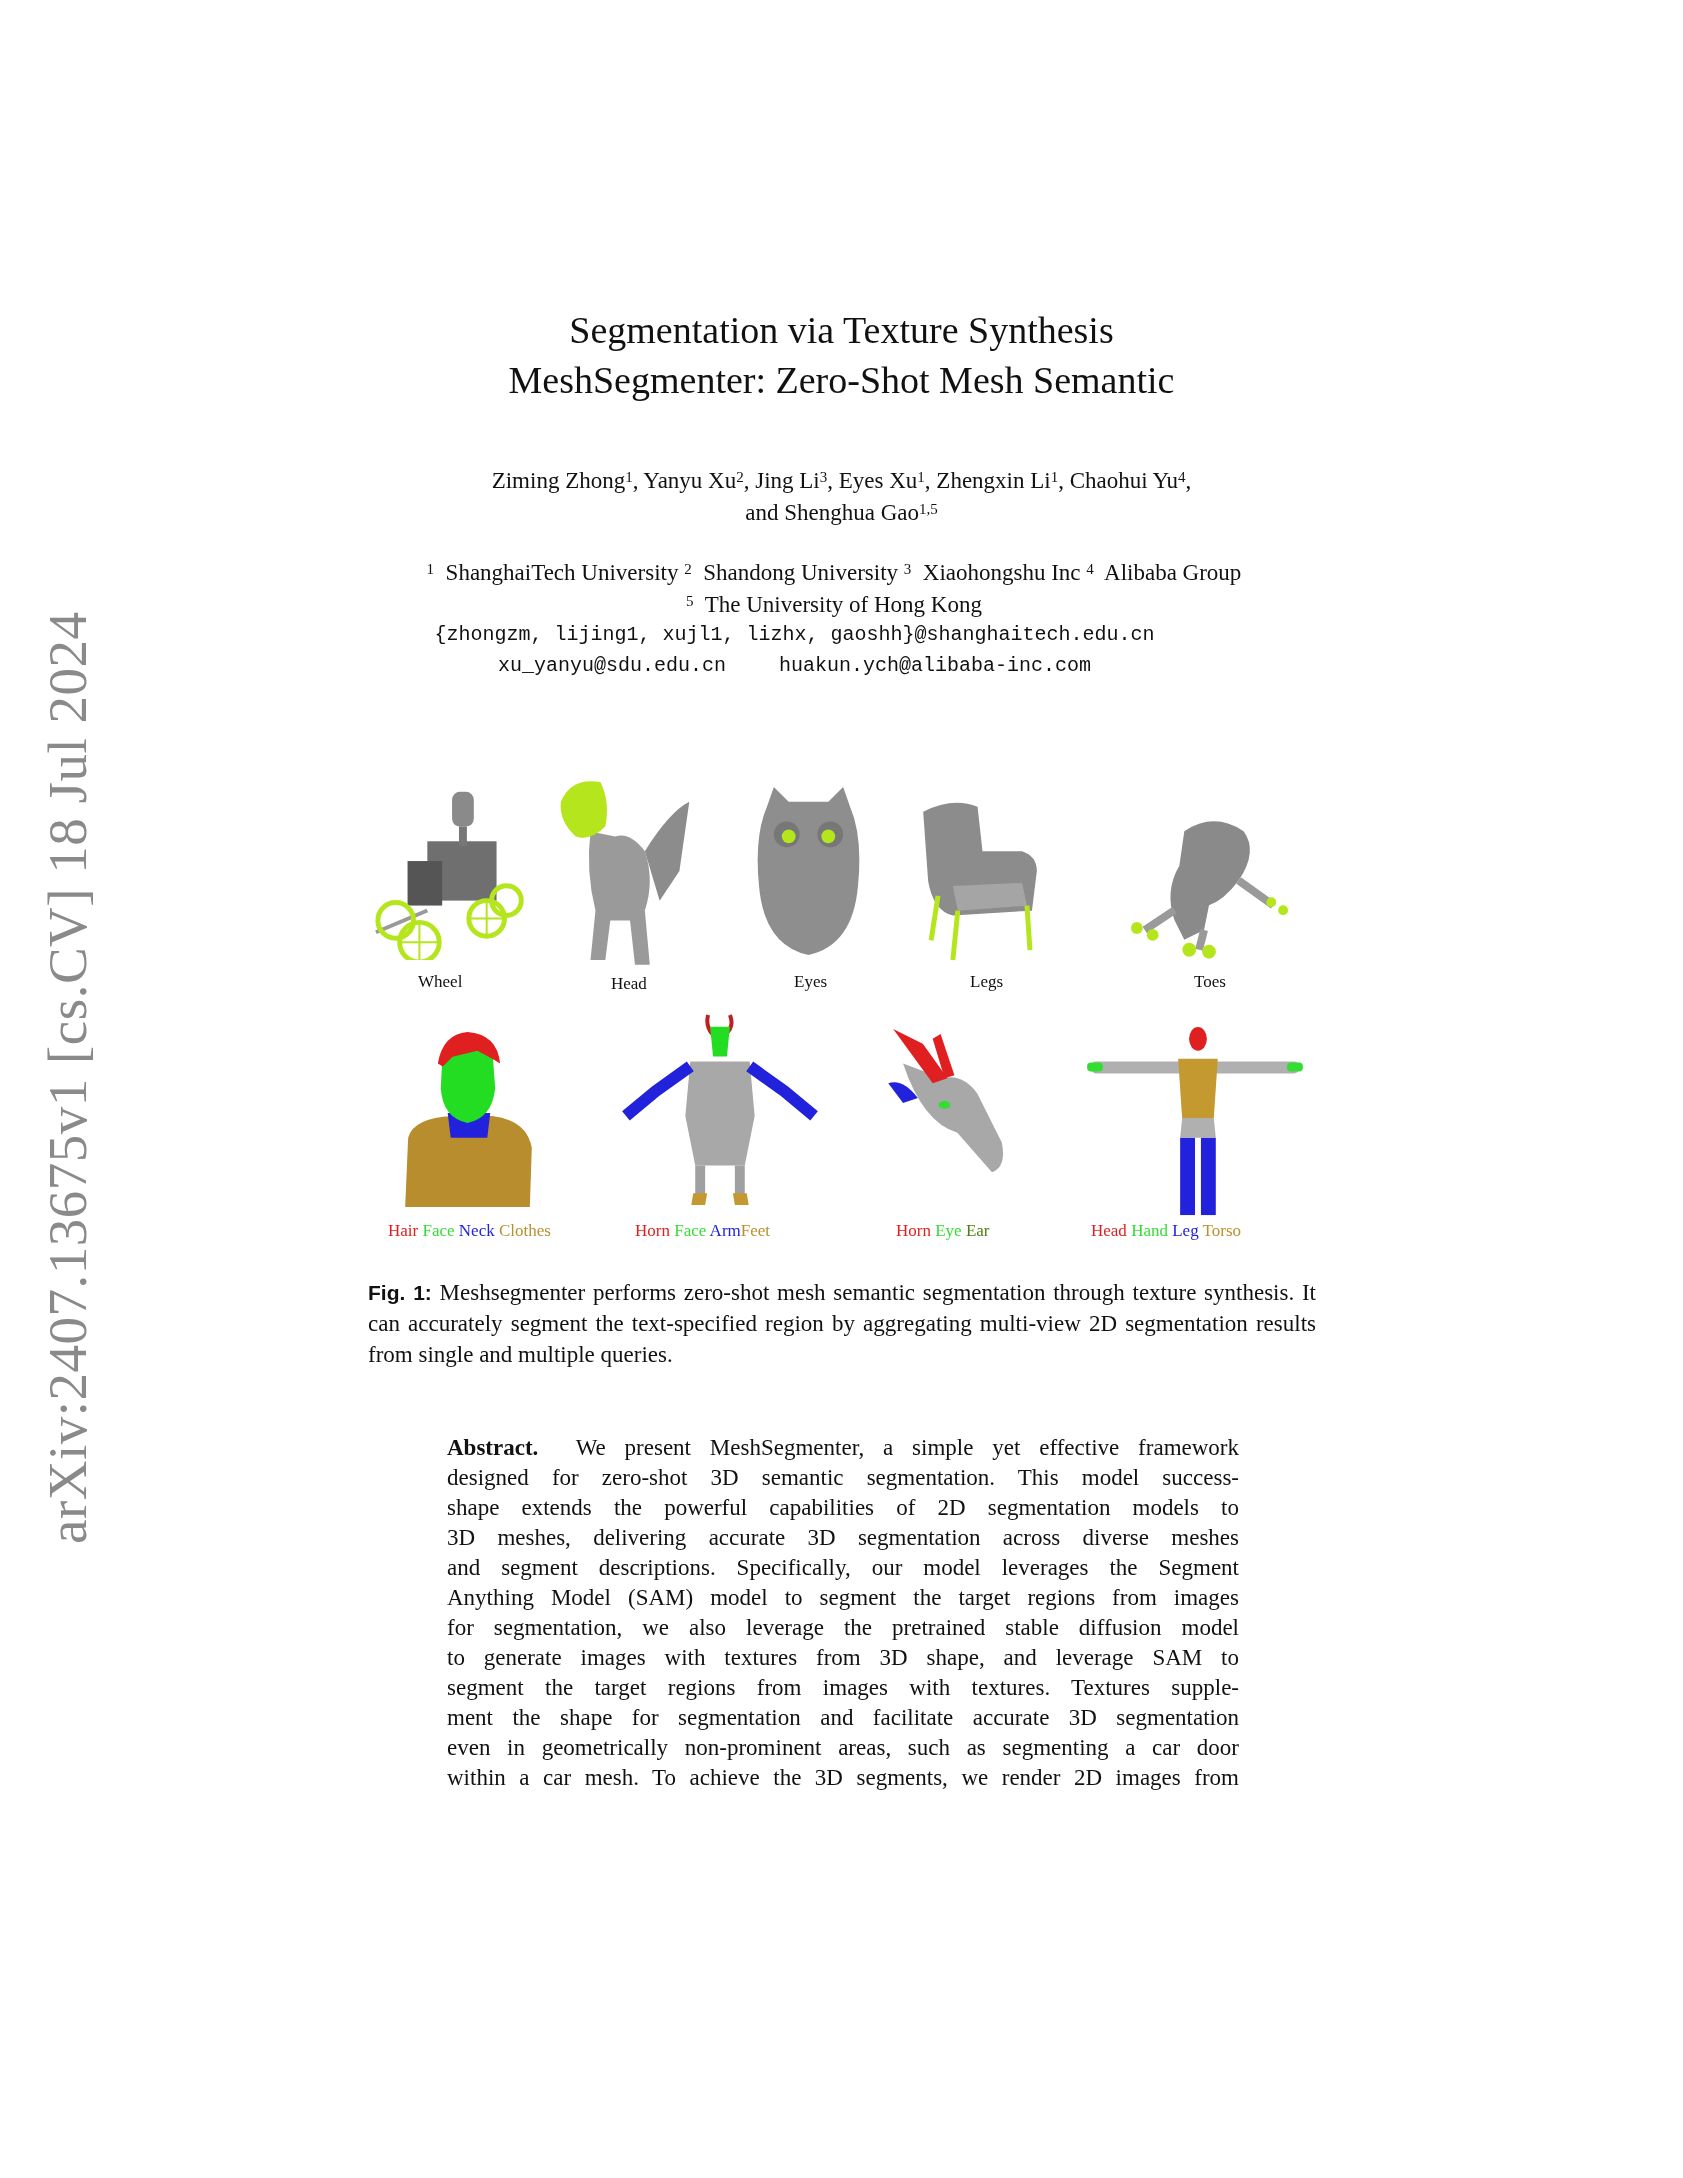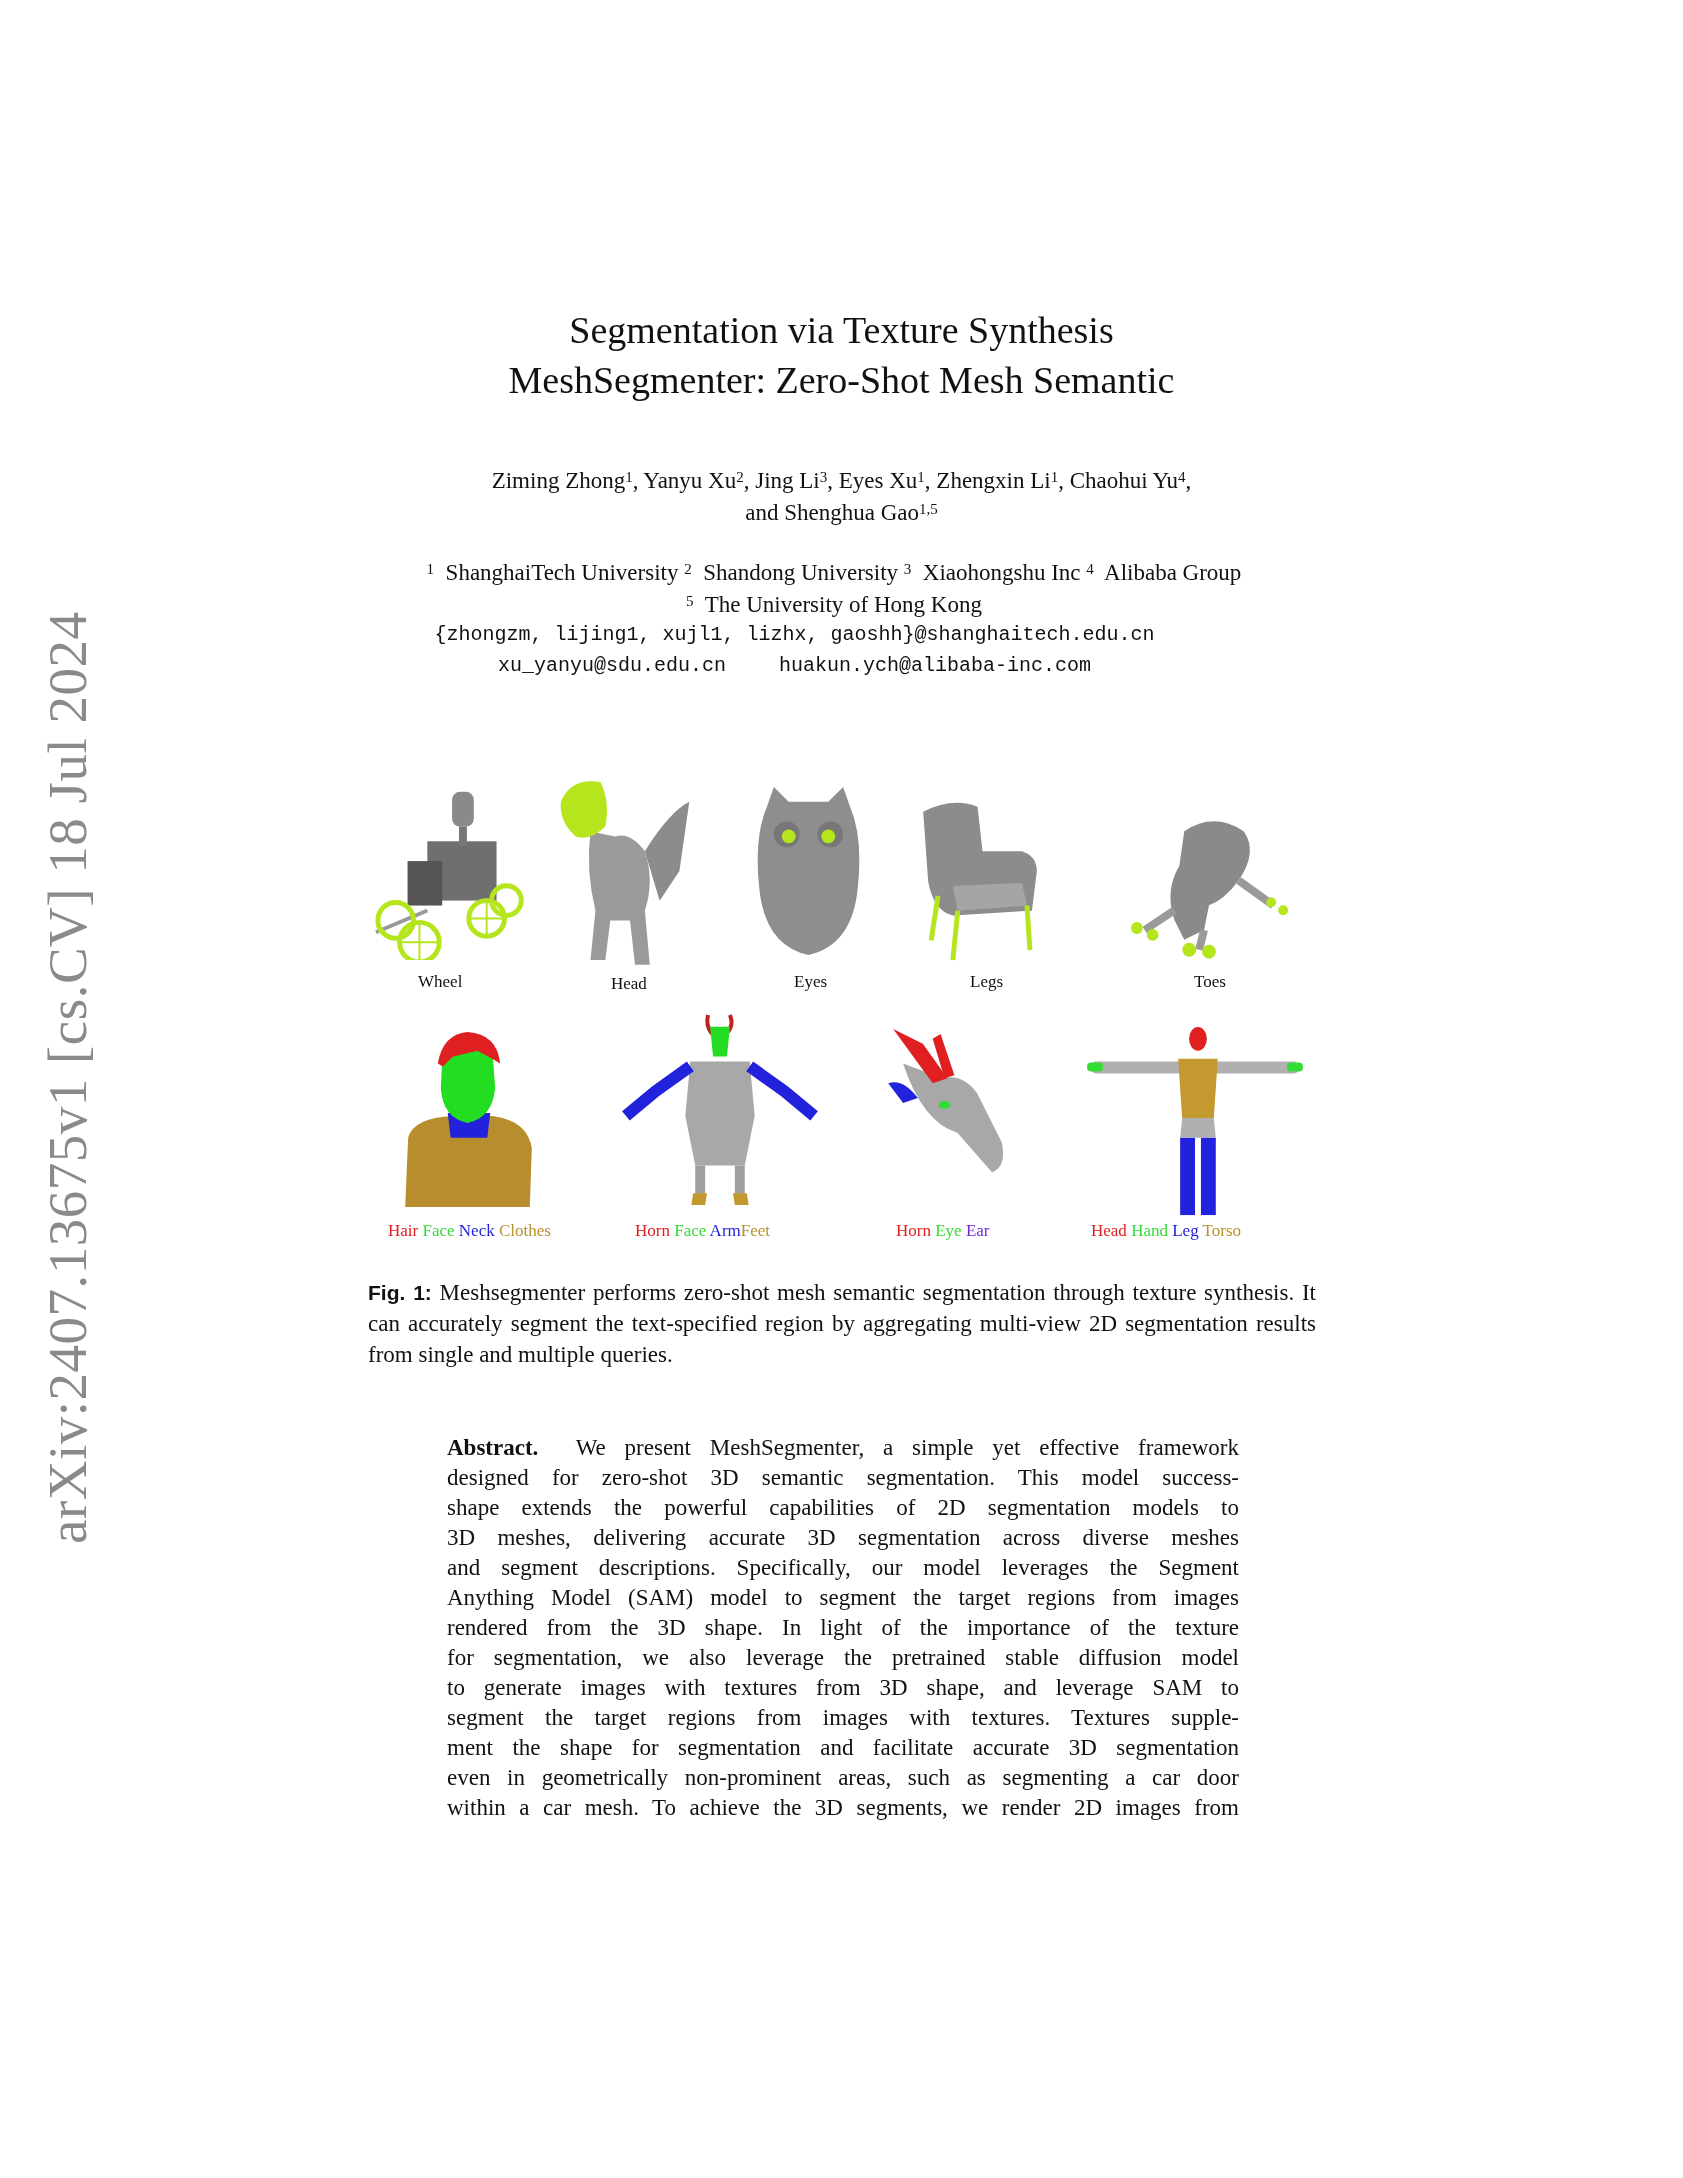--- a/index.html
+++ b/index.html
@@ -173,21 +173,21 @@
       <path d="M20 40 Q40 100 75 110 L110 150 Q125 145 120 120 L95 70 Q80 50 60 55 Z" fill="#a8a8a8"></path>
       <path d="M10 5 L50 60 L65 55 L40 20 Z" fill="#e02020"></path>
       <path d="M50 15 L62 55 L72 52 L58 10 Z" fill="#e02020"></path>
       <path d="M5 60 Q20 55 35 75 L20 80 Z" fill="#2222dd"></path>
       <ellipse cx="62" cy="82" rx="6" ry="4" fill="#33dd33"></ellipse>
     </svg>
   </div>
   <div class="label" style="left:528px;top:469px;">
     <span style="color:#e02020">Horn</span>
     <span style="color:#33dd33">Eye</span>
-    <span style="color:#6d28d9">Ear</span>
+    <span style="color:#4d7c0f">Ear</span>
   </div>
 
   <div class="cell" style="left:713px;top:272px;width:228px;height:198px;">
     <svg width="228" height="198" viewBox="0 0 230 200">
       <ellipse cx="118" cy="15" rx="9" ry="12" fill="#e02020"></ellipse>
       <rect x="10" y="38" width="210" height="12" rx="5" fill="#b0b0b0"></rect>
       <rect x="6" y="39" width="16" height="9" rx="4" fill="#33dd33"></rect>
         <rect x="208" y="39" width="16" height="9" rx="4" fill="#33dd33"></rect>
       <path d="M98 35 L138 35 L134 95 L102 95 Z" fill="#c49a30"></path>
       <path d="M102 95 L134 95 L136 115 L100 115 Z" fill="#b0b0b0"></path>
@@ -208,21 +208,20 @@
   <span>Meshsegmenter performs zero-shot mesh semantic segmentation through texture synthesis. It can accurately segment the text-specified region by aggregating multi-view 2D segmentation results from single and multiple queries.</span>
 </div>
 
 <div class="abstract">
   <span class="line"><b>Abstract.</b>&nbsp; <span>We present MeshSegmenter, a simple yet effective framework</span></span>
   <span class="line">designed for zero-shot 3D semantic segmentation. This model success-</span>
   <span class="line">shape extends the powerful capabilities of 2D segmentation models to</span>
   <span class="line">3D meshes, delivering accurate 3D segmentation across diverse meshes</span>
   <span class="line">and segment descriptions. Specifically, our model leverages the Segment</span>
   <span class="line">Anything Model (SAM) model to segment the target regions from images</span>
-  <span class="line">rendered from the 3D shape. In light of the importance of the texture</span>
   <span class="line">for segmentation, we also leverage the pretrained stable diffusion model</span>
   <span class="line">to generate images with textures from 3D shape, and leverage SAM to</span>
   <span class="line">segment the target regions from images with textures. Textures supple-</span>
   <span class="line">ment the shape for segmentation and facilitate accurate 3D segmentation</span>
   <span class="line">even in geometrically non-prominent areas, such as segmenting a car door</span>
   <span class="line">within a car mesh. To achieve the 3D segments, we render 2D images from</span>
 </div>
 
 
 </body></html>

